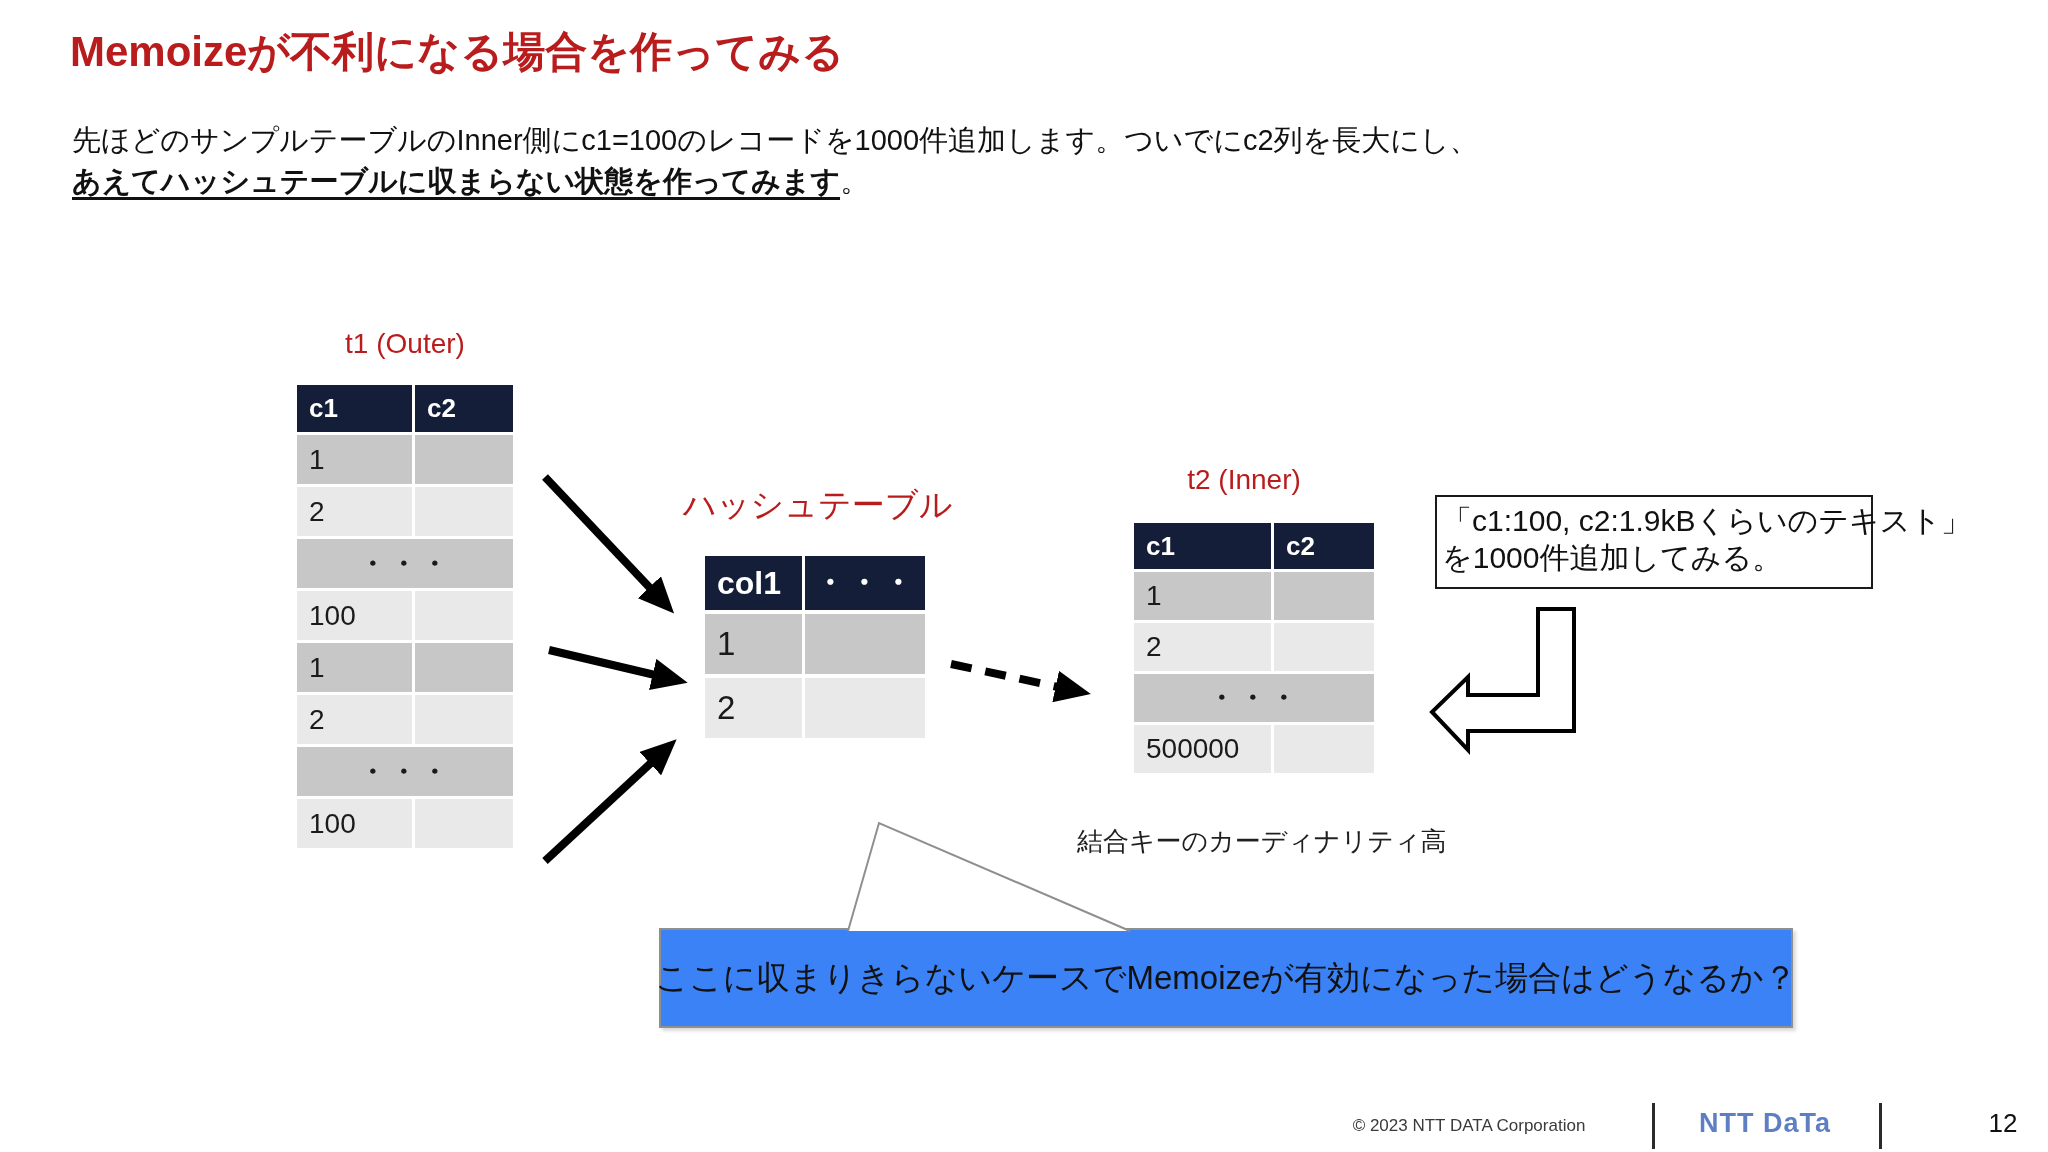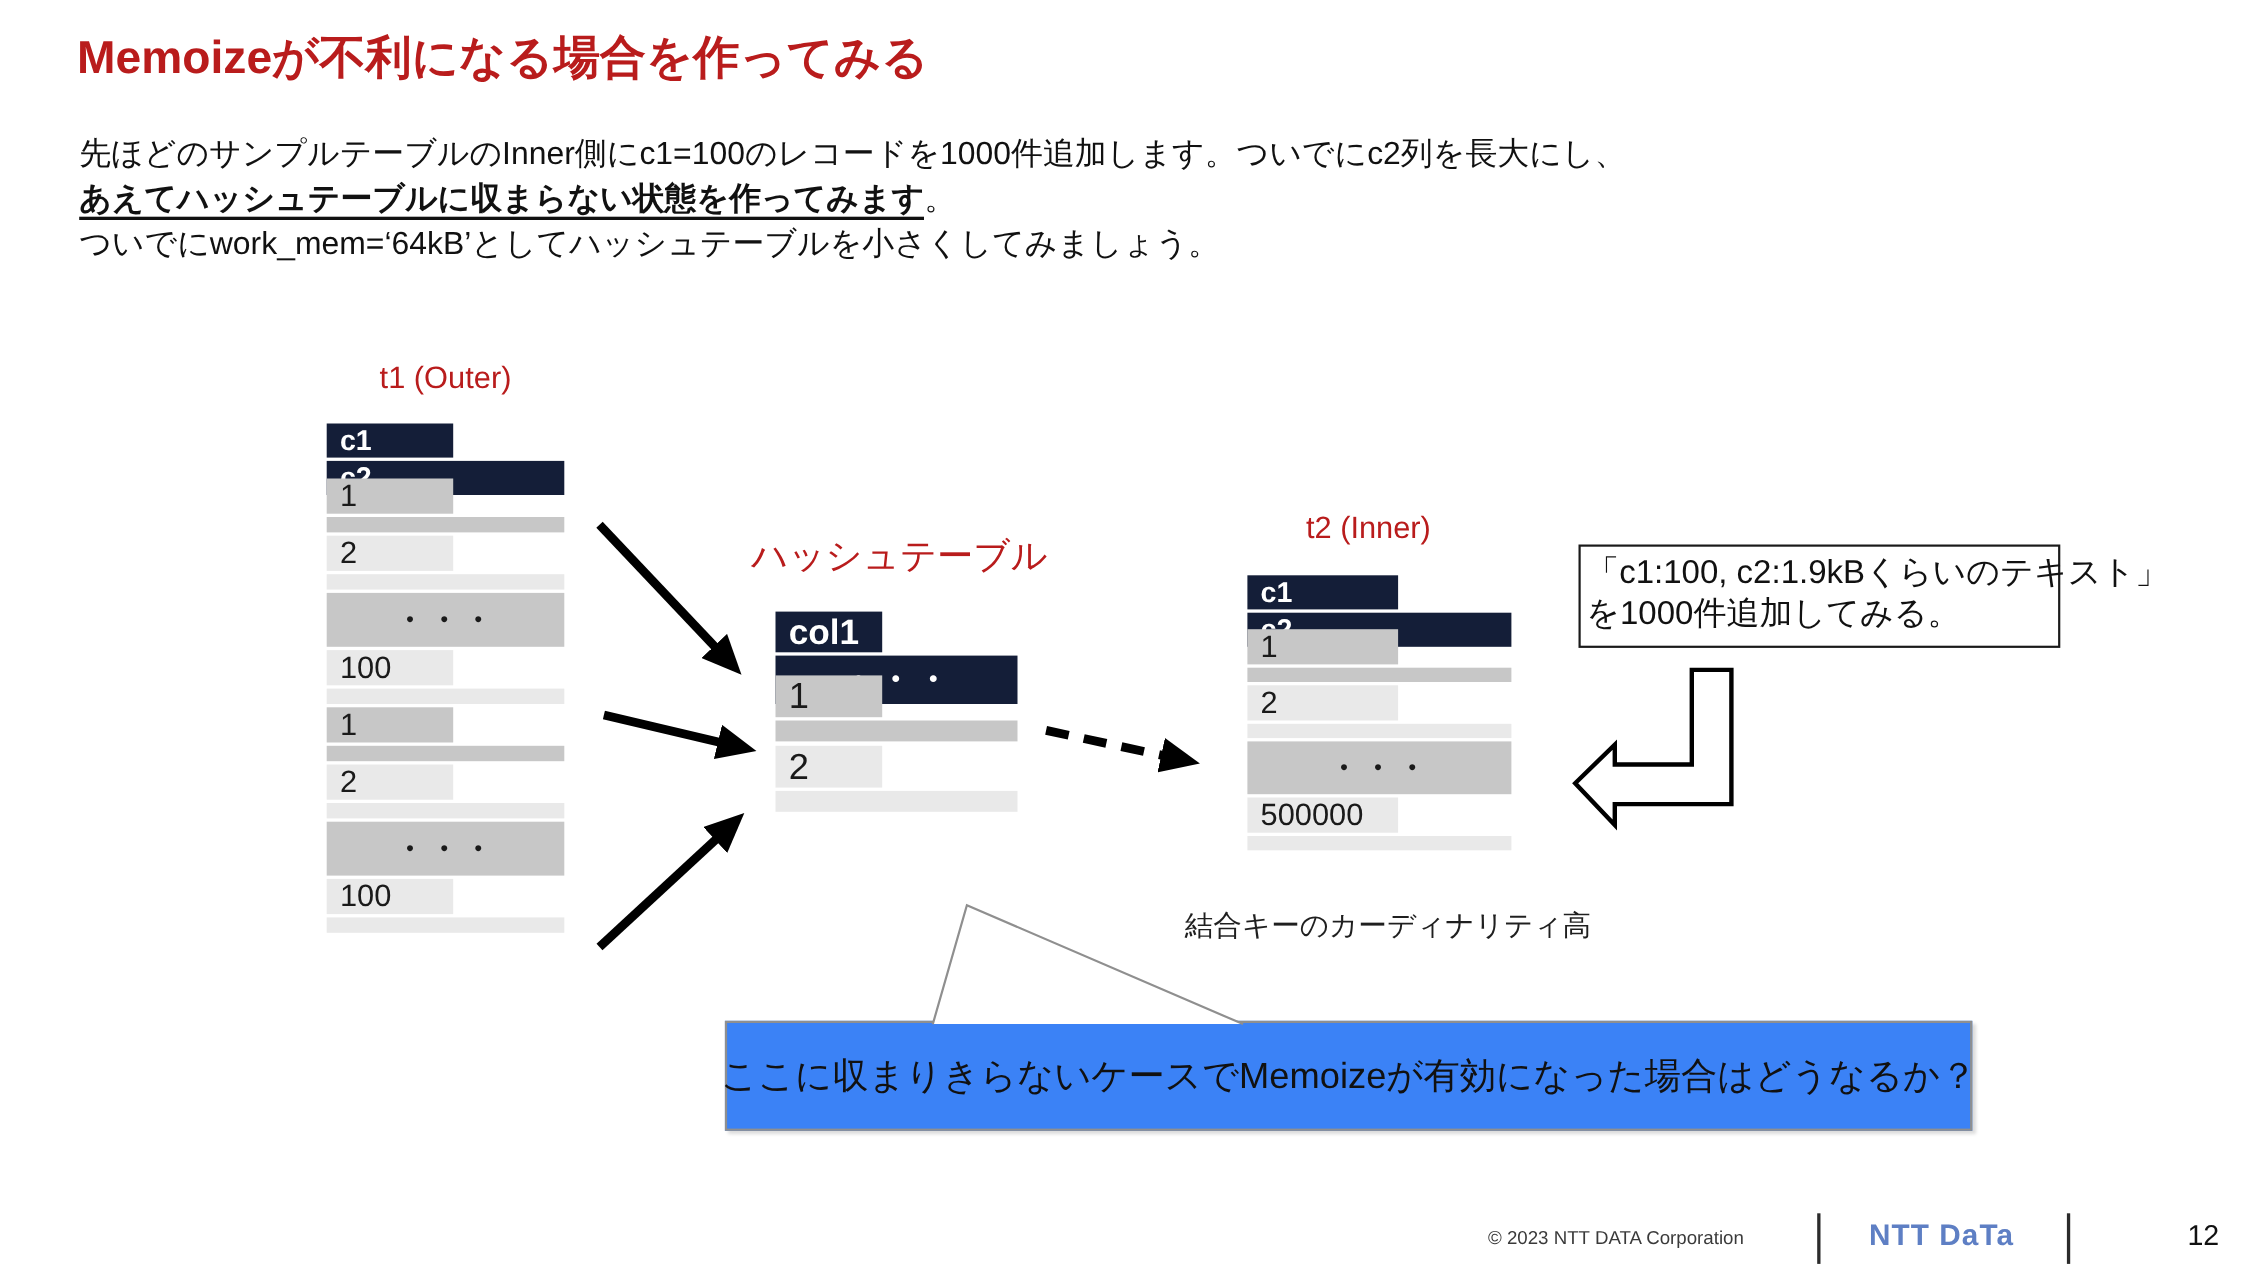--- a/index.html
+++ b/index.html
@@ -13,21 +13,21 @@
   body{font-family:"Liberation Sans","DejaVu Sans",sans-serif;}
   .slide{position:relative;width:2048px;height:1152px;background:#ffffff;overflow:hidden;}
 
   .title{position:absolute;left:70px;top:24px;margin:0;font-size:42px;font-weight:bold;color:#b91c1c;white-space:nowrap;}
 
   .para{position:absolute;left:72px;top:120px;font-size:29px;line-height:41px;color:#111;white-space:nowrap;}
   .bold-underline{font-weight:bold;border-bottom:3px solid #111;padding-bottom:0;}
 
   
   .tbl{position:absolute;box-sizing:border-box;}
-  .trow{display:flex;gap:3px;margin-top:3px;flex-direction:column;}
+  .trow{display:flex;gap:3px;margin-top:3px;}
   .trow.head{margin-top:0;}
   .c{display:flex;align-items:center;padding-left:12px;box-sizing:border-box;color:#1a1a1a;}
   .head .c{background:var(--header-navy);color:#fff;font-weight:bold;}
   .dark .c{background:var(--row-dark);}
   .light .c{background:var(--row-light);}
   .span .c{flex:1;justify-content:center;padding-left:0;font-weight:bold;letter-spacing:3px;}
   .c.b{flex:1;}
 
   
   .t1{left:297px;top:385px;width:216px;font-size:28px;}
@@ -75,21 +75,20 @@
 </head>
 <body>
 
 <div class="slide">
 
   <h1 class="title">Memoizeが不利になる場合を作ってみる</h1>
 
   <div class="para">
     <div>先ほどのサンプルテーブルのInner側にc1=100のレコードを1000件追加します。ついでにc2列を長大にし、</div>
     <div><span class="bold-underline">あえてハッシュテーブルに収まらない状態を作ってみます</span><span>。</span></div>
-    <div>ついでにwork_mem=‘64kB’としてハッシュテーブルを小さくしてみましょう。</div>
   </div>
 
   <div class="tbl-title t1-title">t1 (Outer)</div>
   <div class="tbl t1">
     <div class="trow head">
       <div class="c a">c1</div>
       <div class="c b">c2</div>
     </div>
     <div class="trow dark">
         <div class="c a">1</div>

